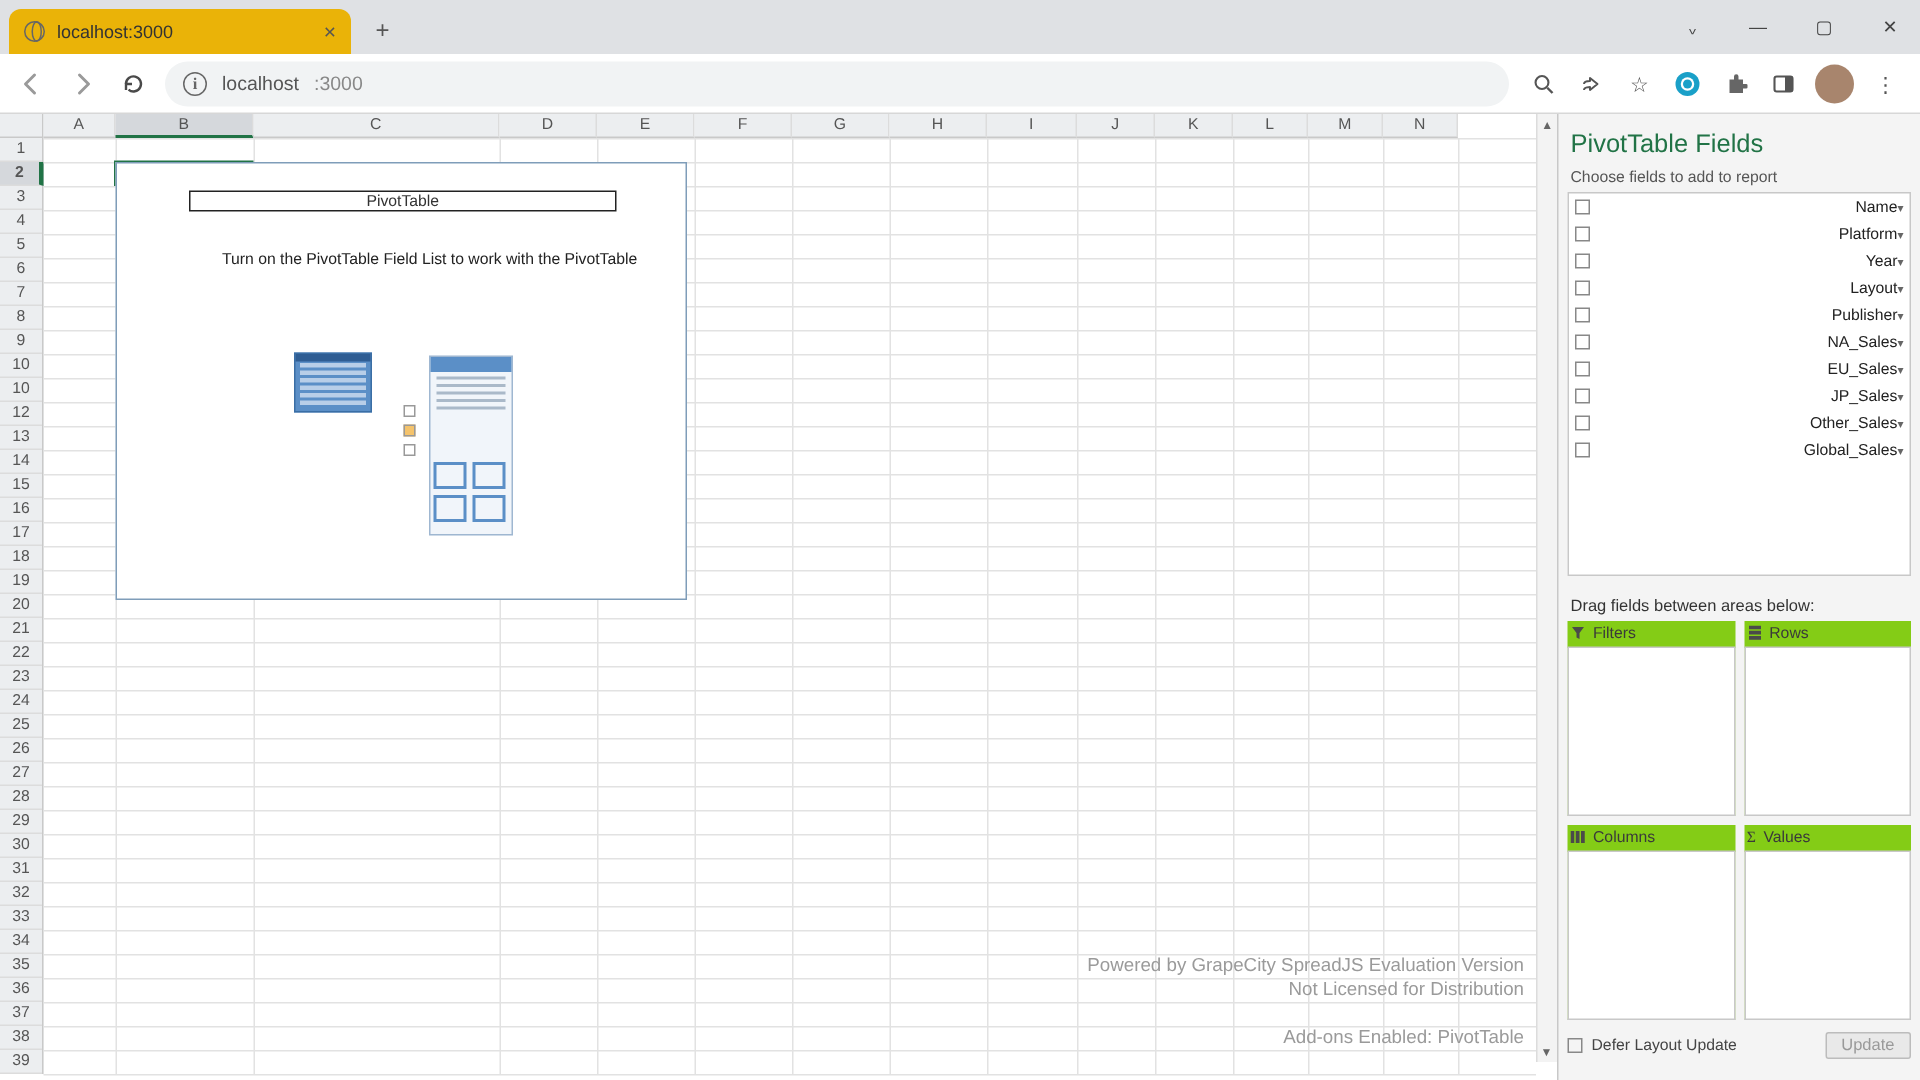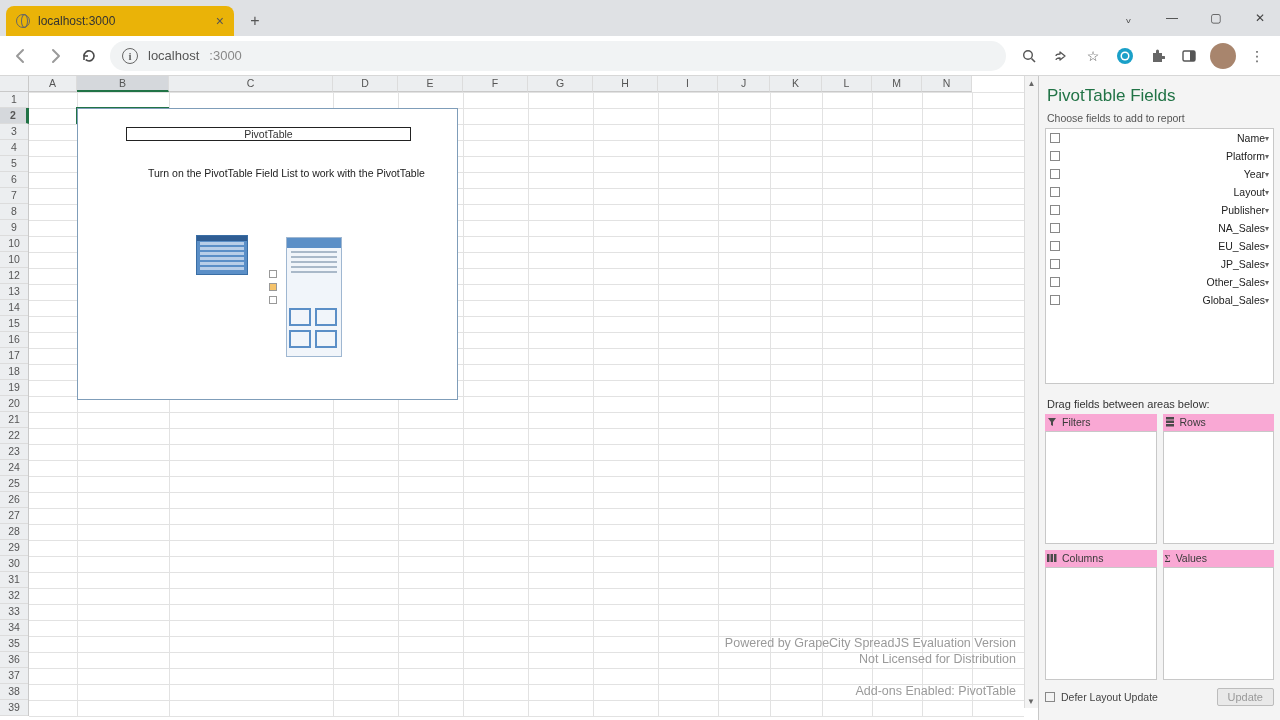--- a/index.html
+++ b/index.html
@@ -184,21 +184,21 @@
     display:flex;align-items:center;height:18px;font-size:10.5px;color:#222;
     padding:0 4px;
     text-align:right;
   }
   .field .cb{width:10px;height:10px;border:1px solid #888;margin-right:6px;}
   .field .name{flex:1;}
   .field .dd{font-size:8px;color:#666;}
 
   .drag-label{font-size:11px;margin:14px 2px 4px 2px;}
   .areas{display:grid;grid-template-columns:1fr 1fr;grid-template-rows:130px 130px;gap:6px;}
-  .area{background:#f9a8d4;display:flex;flex-direction:column;}
+  .area{background:#84cc16;display:flex;flex-direction:column;}
   .area-head{
     font-size:10.5px;display:flex;align-items:center;gap:5px;
     padding:2px 2px 3px 2px;border-bottom:1px solid #c8c8c8;color:#3a3a3a;
   }
   .area-body{flex:1;background:#fff;border:1px solid #c8c8c8;border-top:none;}
 
   .footer{
     display:flex;align-items:center;justify-content:space-between;
     margin-top:8px;font-size:10.5px;
   }

